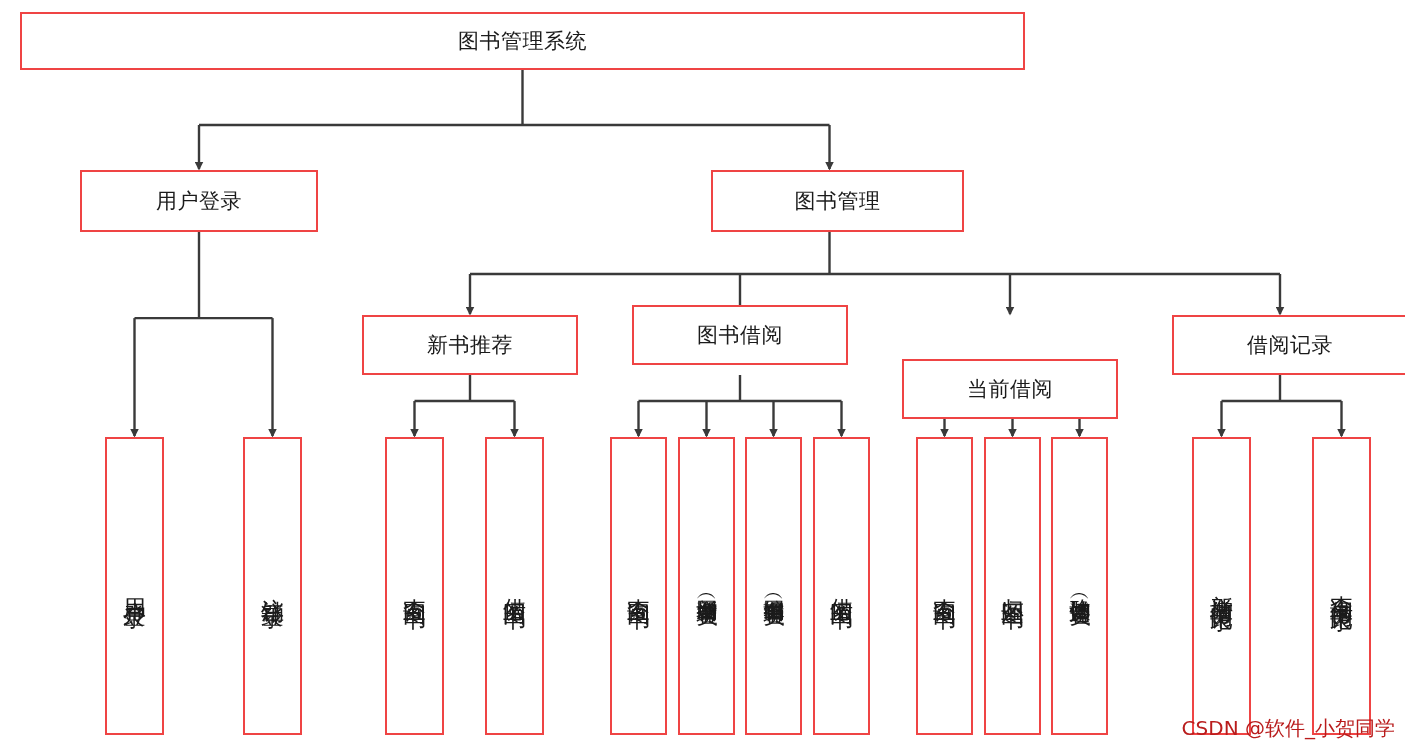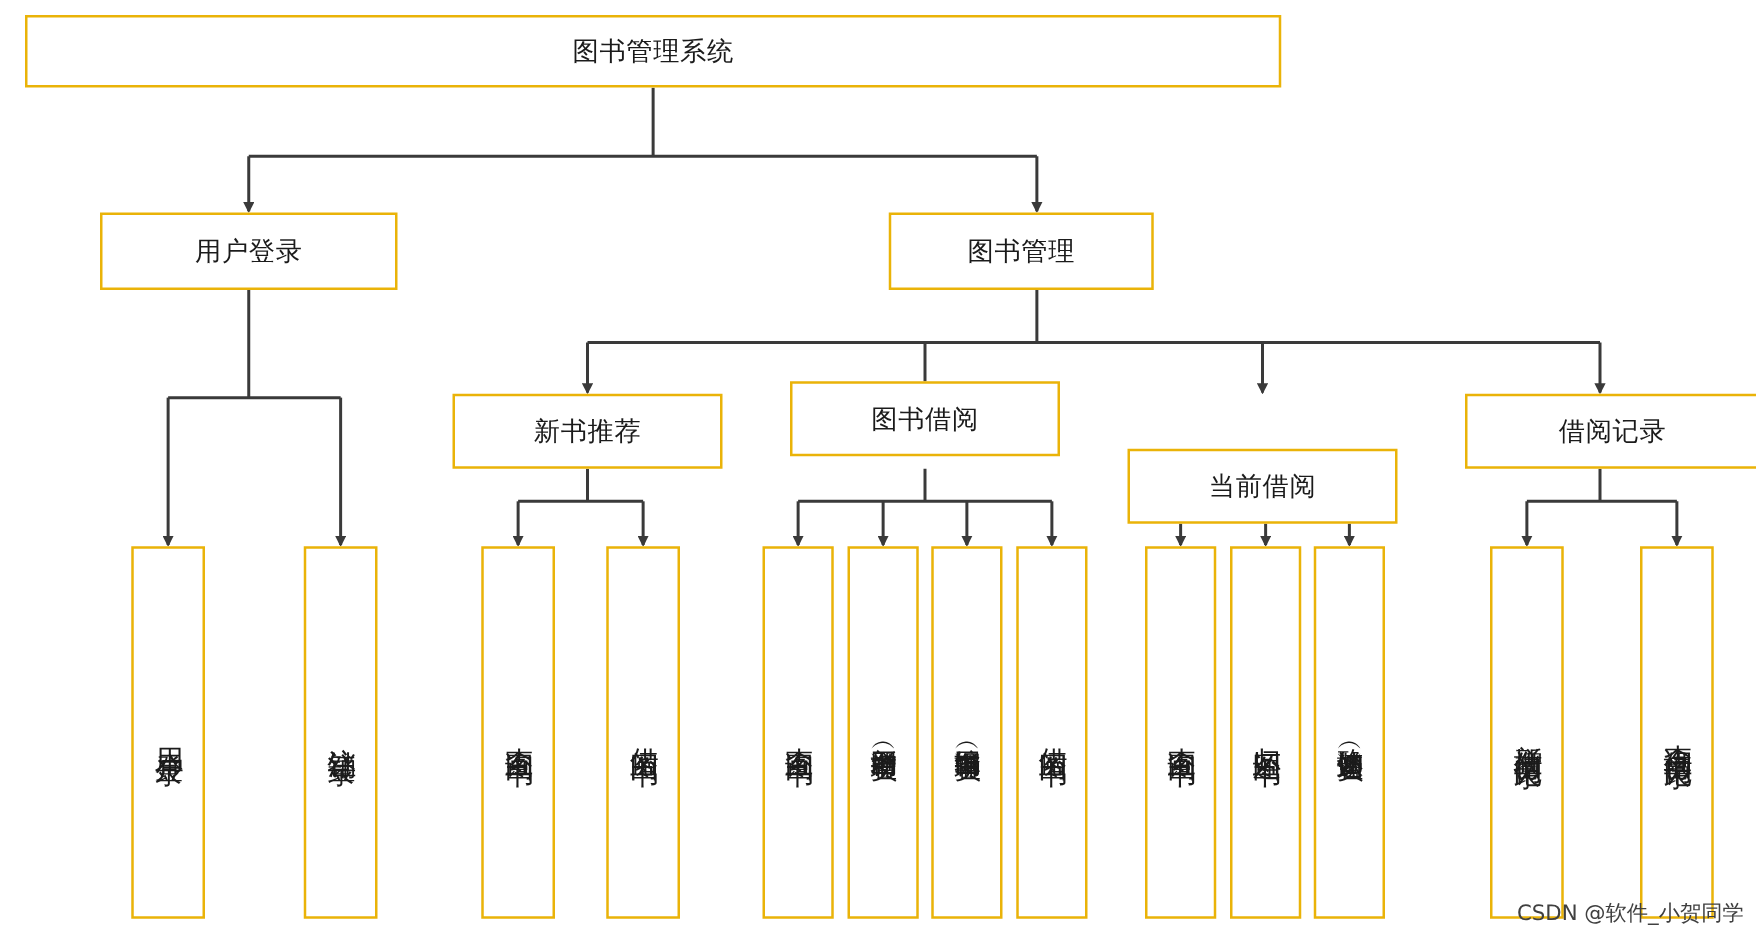--- a/index.html
+++ b/index.html
@@ -21,21 +21,21 @@
     position: absolute;
     left: 0;
     top: 0;
     width: 1405px;
     height: 747px;
     pointer-events: none;
   }
   .node {
     position: absolute;
     box-sizing: border-box;
-    border: 2px solid #eab308;
+    border: 2px solid #ef4444;
     background: #ffffff;
     display: flex;
     align-items: center;
     justify-content: center;
     color: #1b1b1b;
   }
   .node .lbl {
     display: block;
     line-height: 1.18;
     letter-spacing: 0.5px;
@@ -63,22 +63,22 @@
     white-space: nowrap;
   }
   .node.vert.narrow .lbl {
     font-size: 21px;
     letter-spacing: 1px;
   }
   #watermark {
     position: absolute;
     right: 10px;
     bottom: 5px;
-    font-size: 17px;
-    color: #404040;
+    font-size: 20px;
+    color: #b91c1c;
     white-space: nowrap;
     font-family: "DejaVu Sans", "Liberation Sans", sans-serif;
   }
 </style>
 </head>
 <body>
 
 <div id="canvas">
   <svg id="edges" viewBox="0 0 1405 747">
     <defs>
@@ -123,21 +123,21 @@
       </g>
   </svg>
 
   <div id="nodes">
       <div class="node horiz root" style="left: 20px; top: 12px; width: 1005px; height: 58px;">
         <span class="lbl">图书管理系统</span>
       </div>
       <div class="node horiz" style="left: 80px; top: 170px; width: 238px; height: 62px;">
         <span class="lbl">用户登录</span>
       </div>
-      <div class="node horiz" style="left: 711px; top: 170px; width: 212px; height: 62px;">
+      <div class="node horiz" style="left: 711px; top: 170px; width: 253px; height: 62px;">
         <span class="lbl">图书管理</span>
       </div>
       <div class="node horiz" style="left: 362px; top: 315px; width: 216px; height: 60px;">
         <span class="lbl">新书推荐</span>
       </div>
       <div class="node horiz" style="left: 632px; top: 305px; width: 216px; height: 60px;">
         <span class="lbl">图书借阅</span>
       </div>
       <div class="node horiz" style="left: 902px; top: 315px; width: 216px; height: 60px; margin-top: 44px;">
         <span class="lbl">当前借阅</span>

